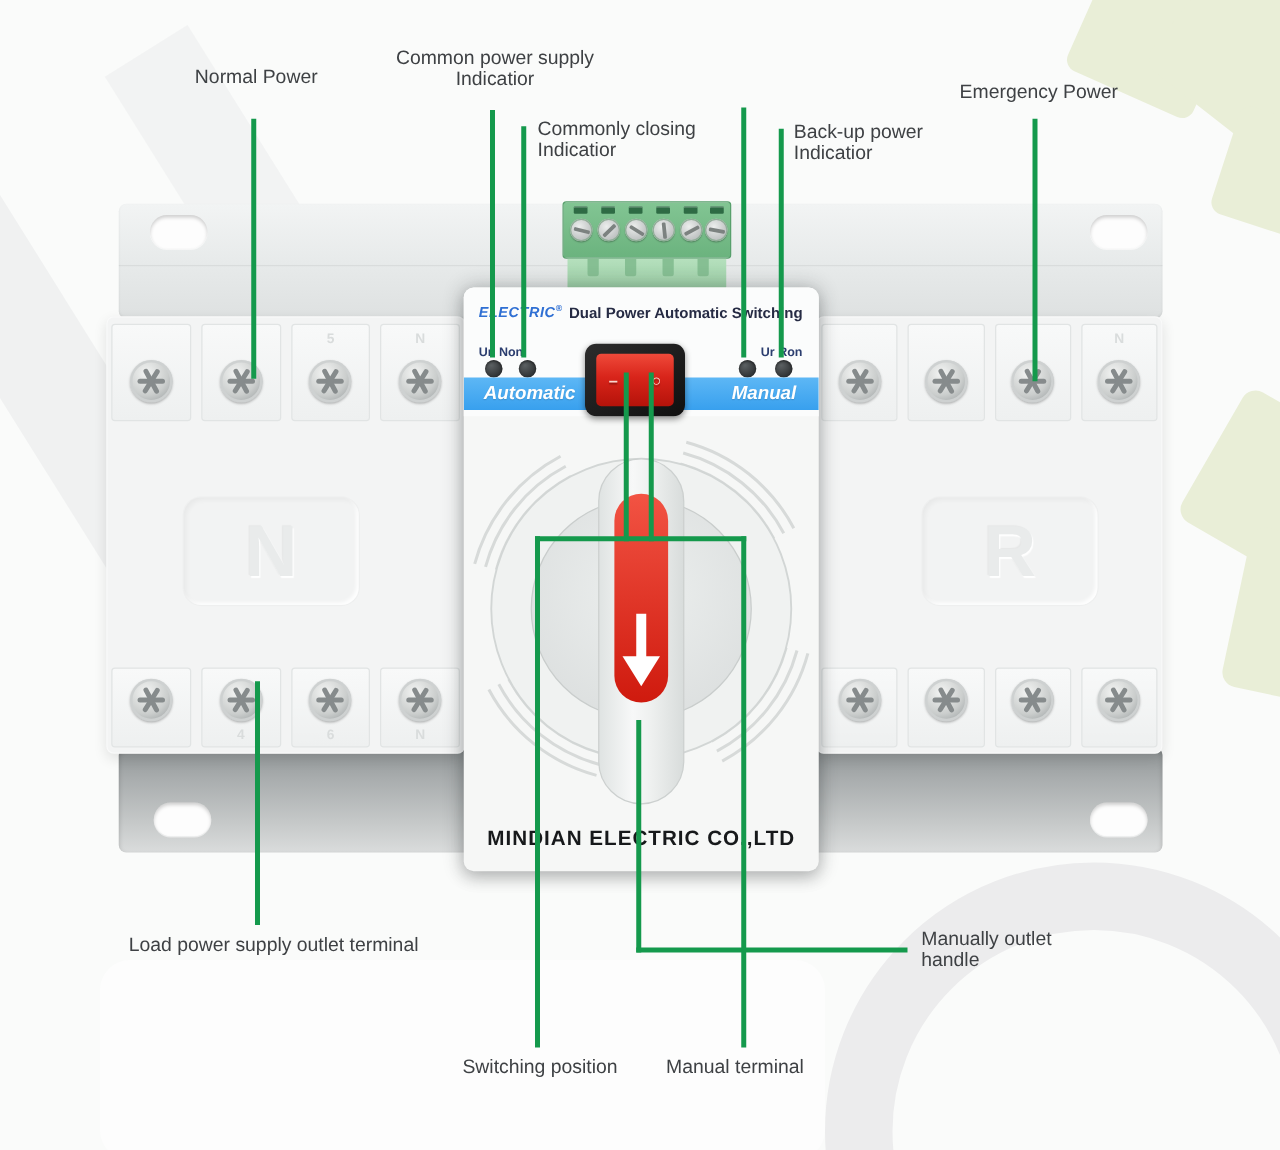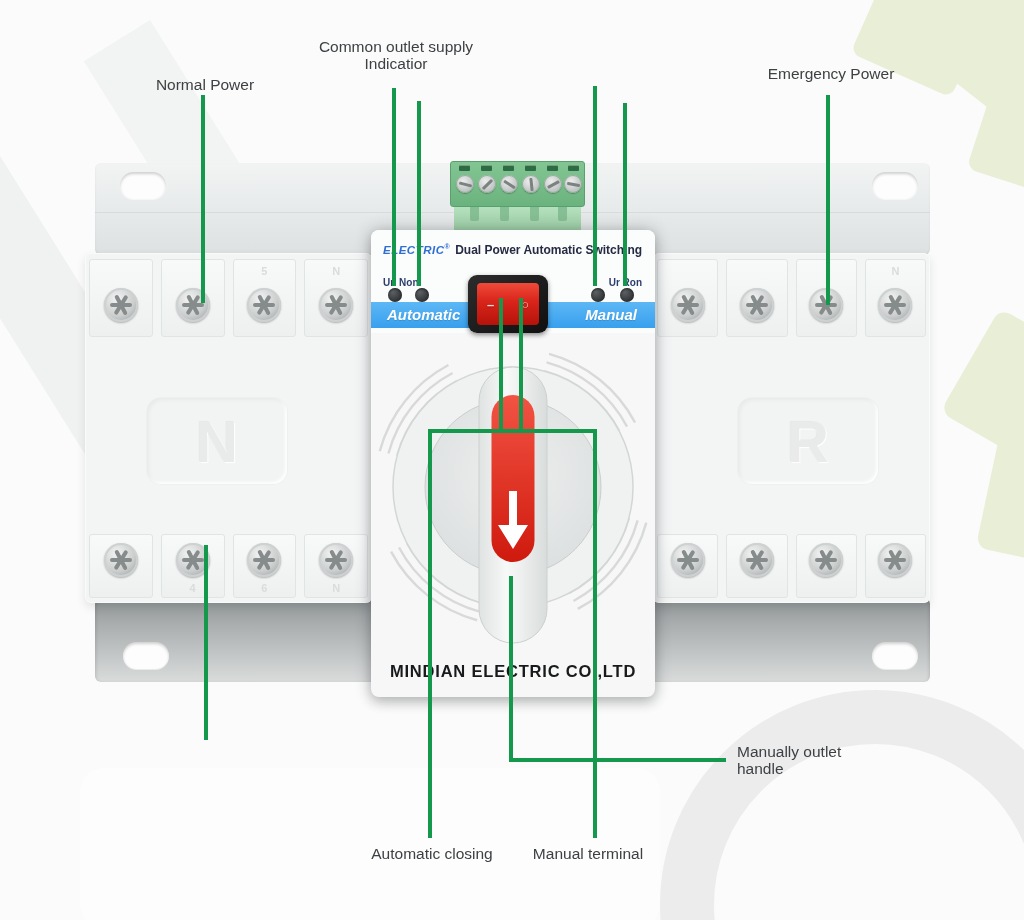--- a/index.html
+++ b/index.html
@@ -355,20 +355,23 @@
   <div class="vl" style="left:826px;top:95px;height:210px;"></div>
   <div class="vl" style="left:204px;top:545px;height:195px;"></div>
   <div class="vl" style="left:499px;top:298px;height:135px;"></div>
   <div class="vl" style="left:519px;top:298px;height:135px;"></div>
   <div class="hl" style="left:428px;top:429px;width:169px;"></div>
   <div class="vl" style="left:428px;top:429px;height:409px;"></div>
   <div class="vl" style="left:593px;top:429px;height:409px;"></div>
   <div class="vl" style="left:509px;top:576px;height:186px;"></div>
   <div class="hl" style="left:509px;top:758px;width:217px;"></div>
 
-  <div class="callout tc" style="left:130px;top:77px;width:150px;">Normal Power</div>
-  <div class="callout tc" style="left:316px;top:39px;width:160px;">Common outlet supply Indicatior</div>
+  <div class="callout tc" style="left:130px;top:54px;width:150px;">Normal Power</div>
+  <div class="callout tc" style="left:316px;top:39px;width:160px;">Common power supply Indicatior</div>
+  <div class="callout" style="left:430px;top:96px;width:135px;">Commonly closing Indicatior</div>
+  <div class="callout" style="left:635px;top:98px;width:120px;">Back-up power Indicatior</div>
   <div class="callout tc" style="left:756px;top:66px;width:150px;">Emergency Power</div>
+  <div class="callout" style="left:103px;top:749px;width:260px;">Load power supply outlet terminal</div>
   <div class="callout" style="left:737px;top:744px;width:130px;">Manually outlet handle</div>
-  <div class="callout tc" style="left:357px;top:846px;width:150px;">Automatic closing</div>
+  <div class="callout tc" style="left:357px;top:846px;width:150px;">Switching position</div>
   <div class="callout tc" style="left:522px;top:846px;width:132px;">Manual terminal</div>
 
 </div>
 
 </body></html>

